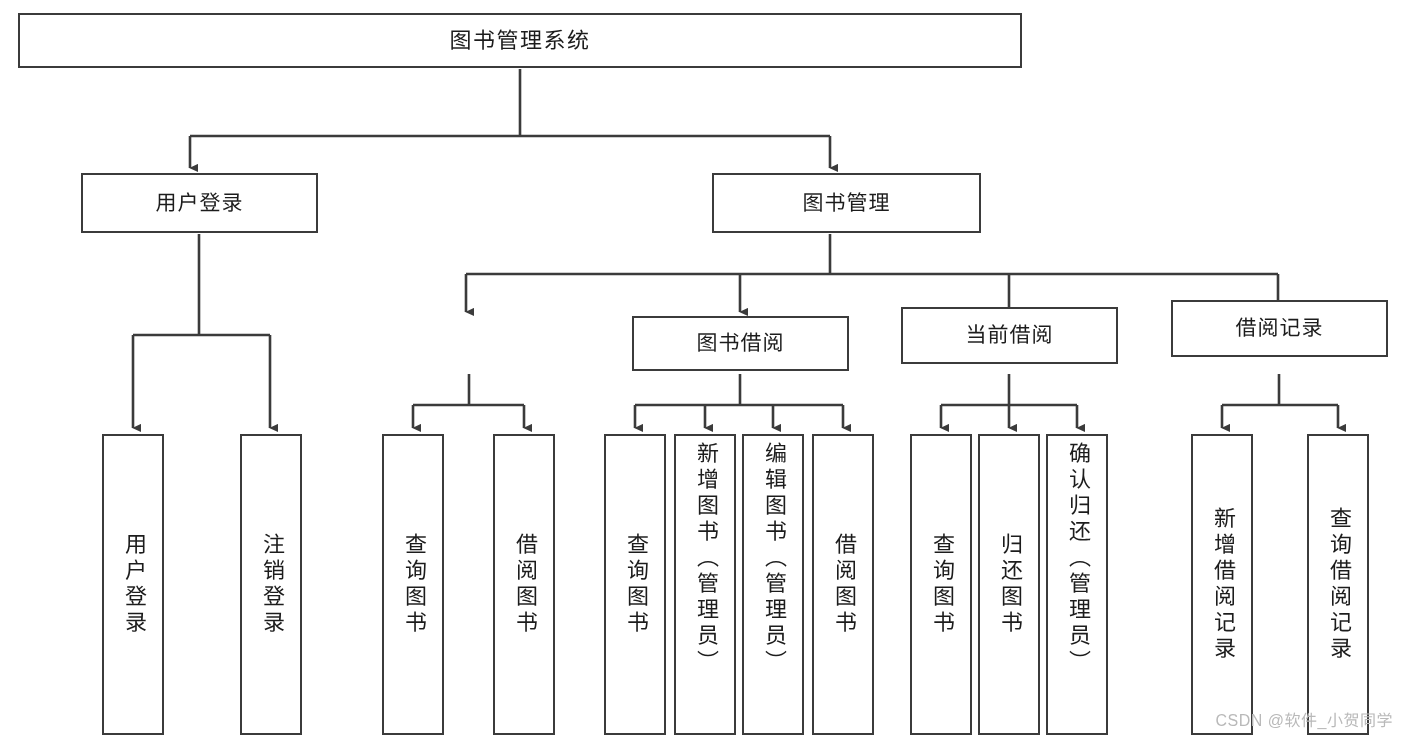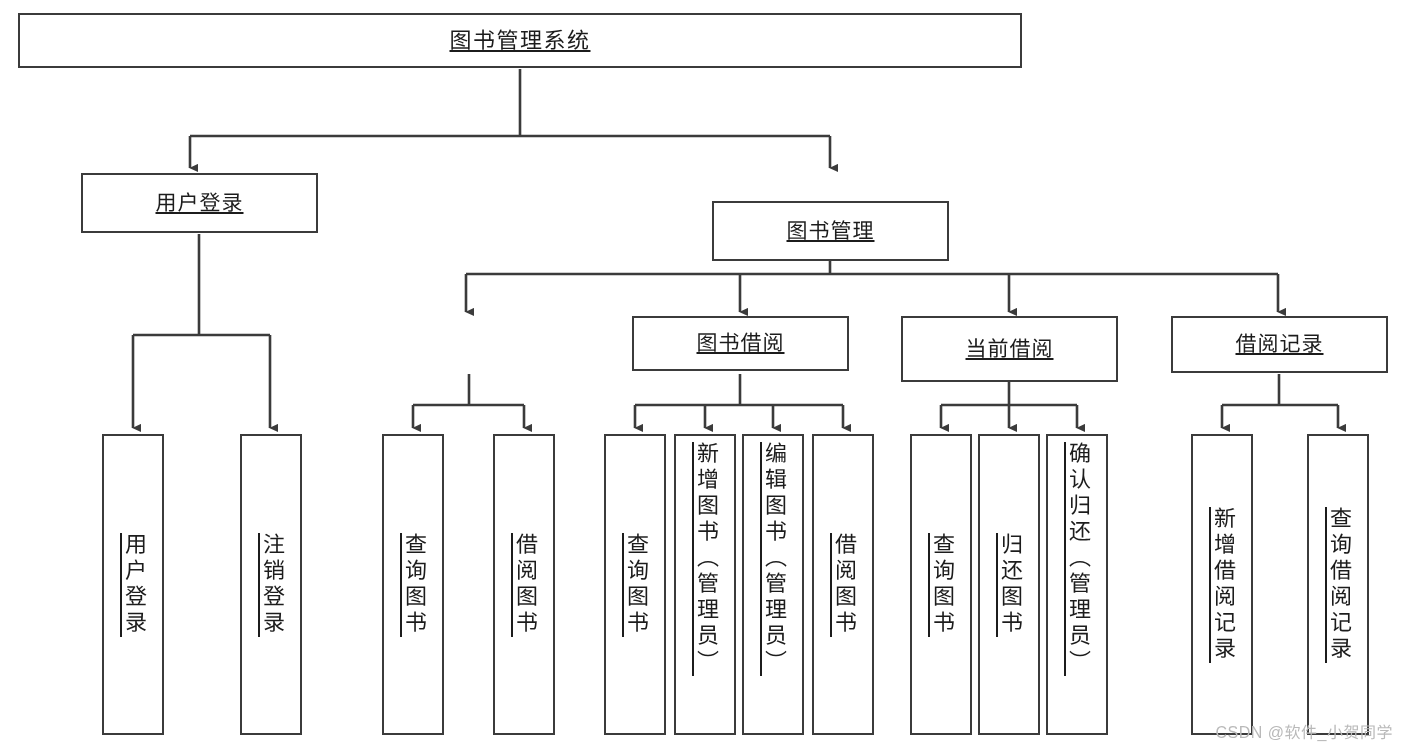--- a/index.html
+++ b/index.html
@@ -30,21 +30,20 @@
     display:flex;
     align-items:center;
     justify-content:center;
     color:#1c1c1c;
   }
   .node .lbl{
     display:block;
     text-align:center;
     line-height:1.15;
     white-space:nowrap;
-    text-decoration:underline;
   }
   
   .node.h .lbl{
     font-size:21px;
     letter-spacing:1px;
   }
   .node.root .lbl{ font-size:22px; letter-spacing:1.5px; }
   
   .node.v{
     align-items:flex-start;
@@ -59,21 +58,21 @@
     line-height:1;
     white-space:nowrap;
   }
   .node.v.center{
     align-items:center;
     padding-top:0;
   }
   #watermark{
     position:absolute;
     right:12px;
-    bottom:4px;
+    bottom:16px;
     font-size:16px;
     color:#b9b9b9;
     letter-spacing:0.5px;
     white-space:nowrap;
     user-select:none;
   }
 </style>
 </head>
 <body>
 
@@ -129,31 +128,31 @@
     </g>
   </svg>
 
   <div class="node h root" style="left:18px;top:13px;width:1004px;height:55px;">
     <span class="lbl">图书管理系统</span>
   </div>
 
   <div class="node h" style="left:81px;top:173px;width:237px;height:60px;">
     <span class="lbl">用户登录</span>
   </div>
-  <div class="node h" style="left:712px;top:173px;width:237px;height:60px;margin-top:28px;">
+  <div class="node h" style="left:712px;top:173px;width:269px;height:60px;">
     <span class="lbl">图书管理</span>
   </div>
 
   <div class="node h" style="left:632px;top:316px;width:217px;height:55px;">
     <span class="lbl">图书借阅</span>
   </div>
-  <div class="node h" style="left:901px;top:316px;width:217px;height:66px;">
+  <div class="node h" style="left:901px;top:307px;width:217px;height:57px;">
     <span class="lbl">当前借阅</span>
   </div>
-  <div class="node h" style="left:1171px;top:316px;width:217px;height:57px;">
+  <div class="node h" style="left:1171px;top:300px;width:217px;height:57px;">
     <span class="lbl">借阅记录</span>
   </div>
 
   <div class="node v center" style="left:102px;top:434px;width:62px;height:301px;">
     <span class="lbl">用户登录</span>
   </div>
   <div class="node v center" style="left:240px;top:434px;width:62px;height:301px;">
     <span class="lbl">注销登录</span>
   </div>
 

